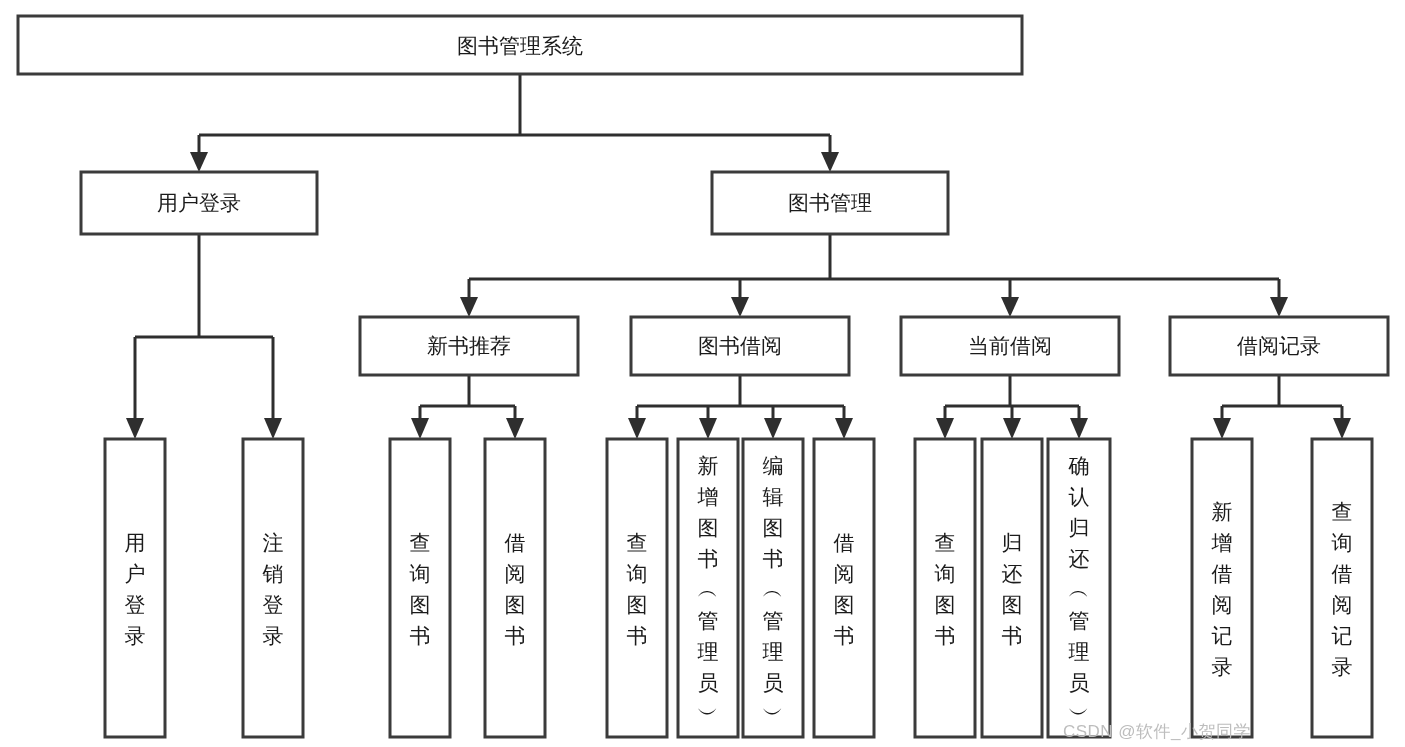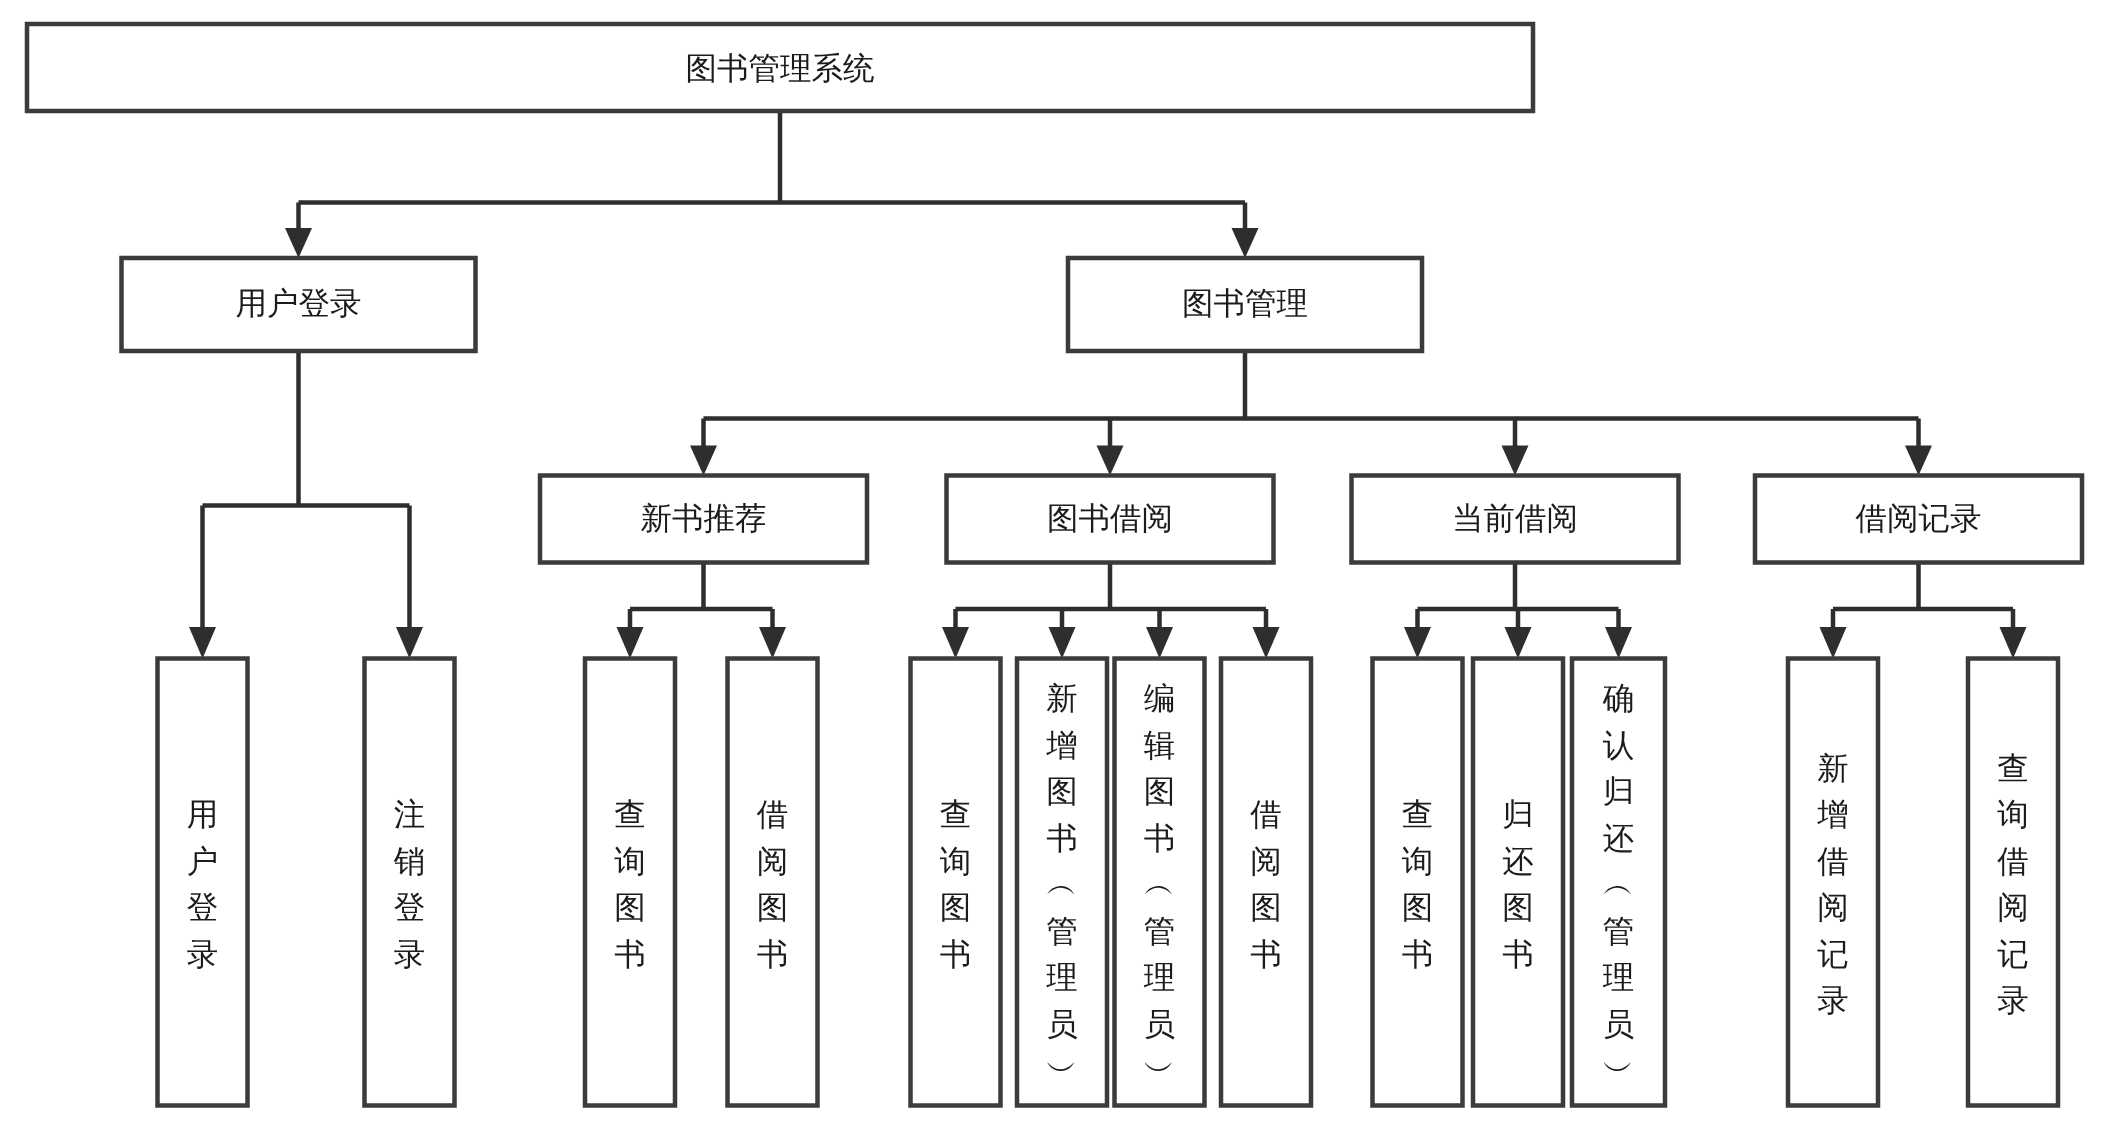--- a/index.html
+++ b/index.html
@@ -212,13 +212,14 @@
     <g>
       <rect class="node-box" x="1192" y="437" width="60" height="298"></rect>
       <text class="node-label-v" x="1222" y="0"><tspan x="1222" y="517.2">新</tspan><tspan x="1222" y="548.2">增</tspan><tspan x="1222" y="579.2">借</tspan><tspan x="1222" y="610.2">阅</tspan><tspan x="1222" y="641.2">记</tspan><tspan x="1222" y="672.2">录</tspan></text>
     </g>
     <g>
       <rect class="node-box" x="1312" y="437" width="60" height="298"></rect>
       <text class="node-label-v" x="1342" y="0"><tspan x="1342" y="517.2">查</tspan><tspan x="1342" y="548.2">询</tspan><tspan x="1342" y="579.2">借</tspan><tspan x="1342" y="610.2">阅</tspan><tspan x="1342" y="641.2">记</tspan><tspan x="1342" y="672.2">录</tspan></text>
     </g>
   </svg>
 
+  <div class="watermark">CSDN @软件_小贺同学</div>
 </div>
 
 </body></html>

